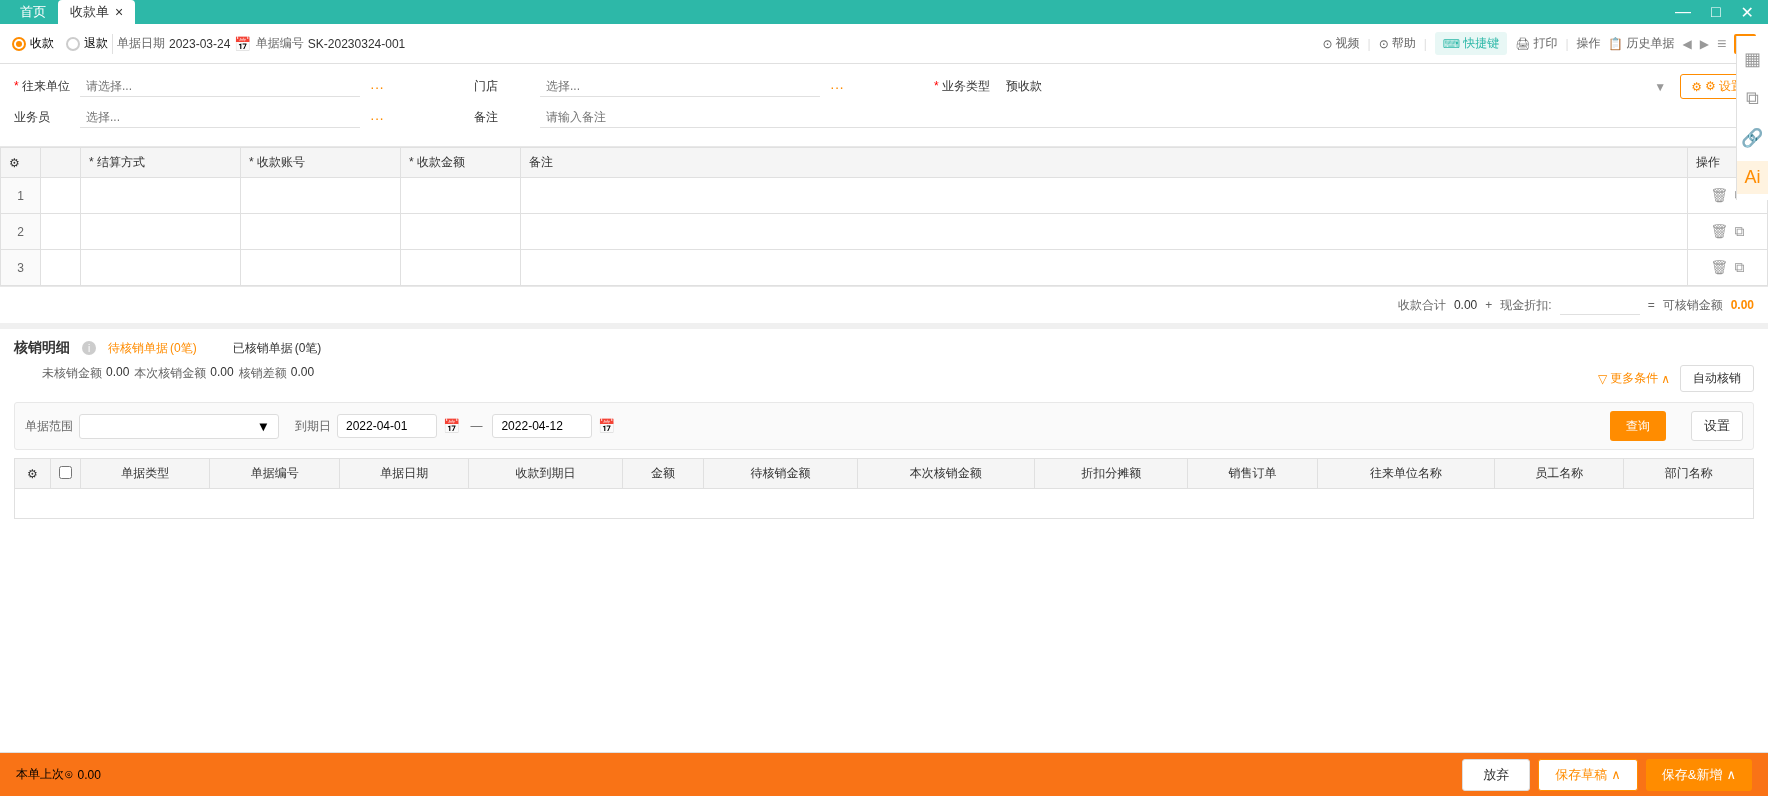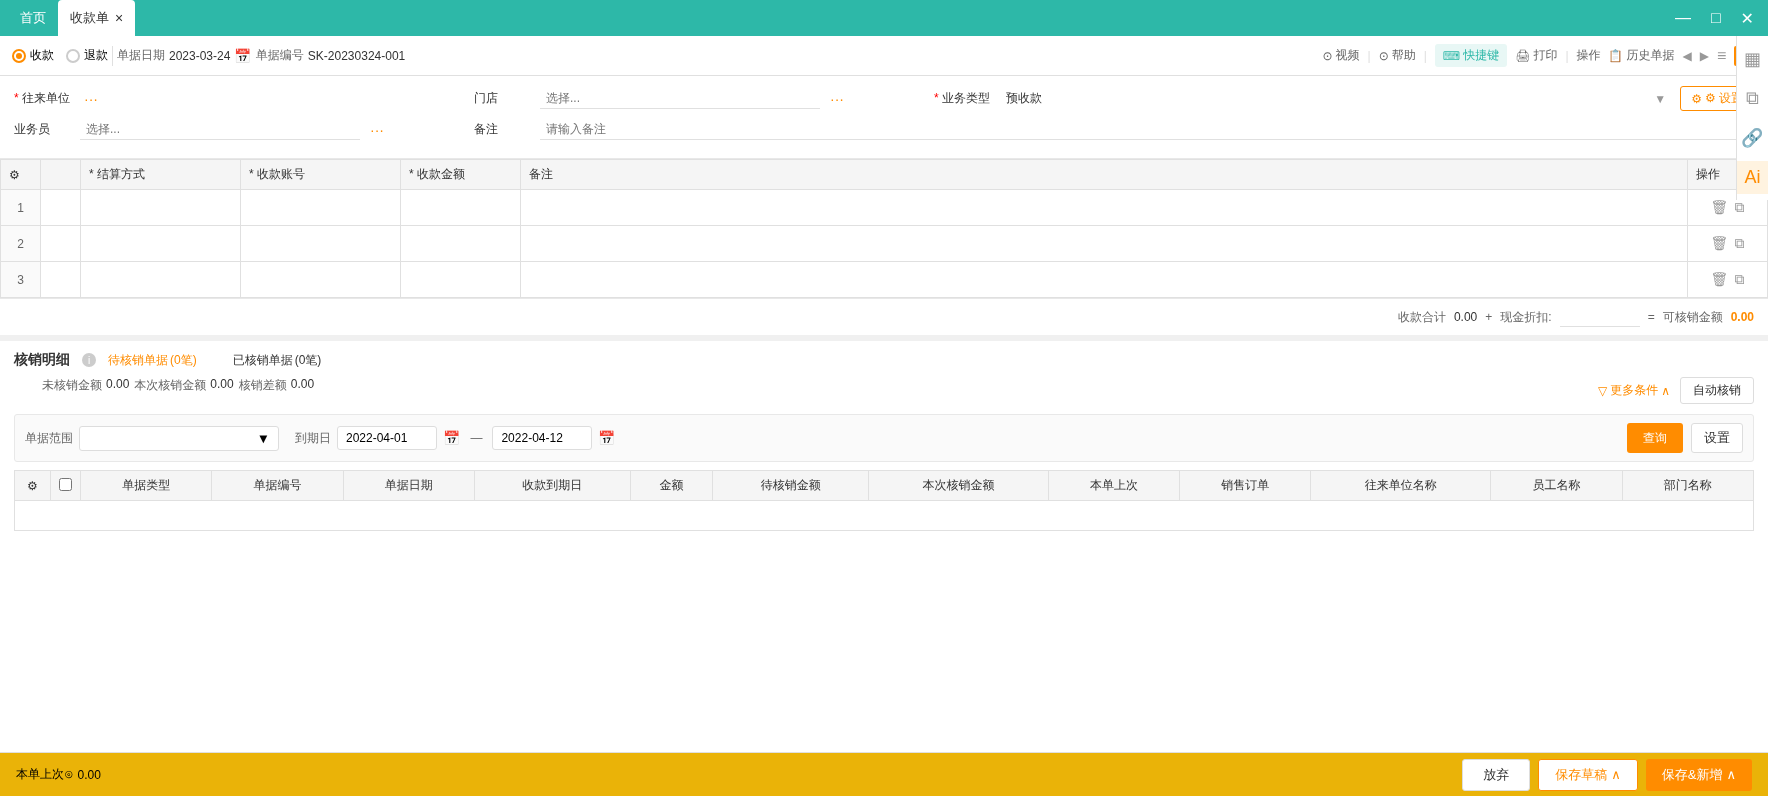--- a/index.html
+++ b/index.html
@@ -1,20 +1,20 @@
 <!DOCTYPE html>
 <html><head>
   <meta charset="utf-8">
   <style>
     * { box-sizing: border-box; margin: 0; padding: 0; }
     body { font-family: 'Microsoft YaHei', Arial, sans-serif; font-size: 12px; background: #f0f0f0; overflow: hidden; width: 1768px; height: 796px; }
 
     
     .tab-bar {
-      display: flex; align-items: center; background: #2db8a8; height: 36px; padding: 0 8px;
+      display: flex; align-items: center; background: #2db8a8; height: 24px; padding: 0 8px;
       position: relative;
     }
     .tab-item {
       display: flex; align-items: center; padding: 0 12px; height: 100%; cursor: pointer; color: white; font-size: 13px;
     }
     .tab-item.home { background: transparent; }
     .tab-item.active { background: white; color: #333; border-radius: 4px 4px 0 0; }
     .tab-close { margin-left: 6px; font-size: 14px; cursor: pointer; }
     .window-controls { margin-left: auto; display: flex; gap: 8px; }
     .window-ctrl-btn { color: white; font-size: 16px; cursor: pointer; padding: 2px 6px; }
@@ -106,21 +106,21 @@
     .dropdown-btn { border: 1px solid #ddd; background: white; padding: 4px 8px; border-radius: 3px; width: 200px; text-align: left; display: flex; align-items: center; justify-content: space-between; cursor: pointer; }
 
     
     .bottom-table { width: 100%; border-collapse: collapse; font-size: 12px; }
     .bottom-table th { background: #f5f5f5; border: 1px solid #e0e0e0; padding: 6px 8px; font-weight: normal; color: #333; }
     .bottom-table td { border: 1px solid #e0e0e0; padding: 5px 8px; height: 30px; }
 
     
     .footer {
       position: fixed; bottom: 0; left: 0; right: 0; height: 44px;
-      background: #eab308; border-top: 1px solid #e0e0e0;
+      background: #f97316; border-top: 1px solid #e0e0e0;
       display: flex; align-items: center; padding: 0 16px; gap: 16px;
     }
     .footer-info { display: flex; align-items: center; gap: 4px; }
     .footer-btn-group { margin-left: auto; display: flex; gap: 8px; }
     .abandon-btn { background: white; border: 1px solid #ddd; color: #333; padding: 6px 20px; border-radius: 3px; cursor: pointer; font-size: 13px; }
     .draft-btn { background: white; border: 1px solid #ff8c00; color: #ff8c00; padding: 6px 16px; border-radius: 3px; cursor: pointer; font-size: 13px; display: flex; align-items: center; gap: 4px; }
     .save-new-btn { background: #ff8c00; color: white; border: none; padding: 6px 16px; border-radius: 3px; cursor: pointer; font-size: 13px; display: flex; align-items: center; gap: 4px; }
 
     
     .right-panel {
@@ -199,20 +199,21 @@
       <span style="color:#999;cursor:pointer;">▶</span>
       <span style="color:#999;cursor:pointer;font-size:16px;">≡</span>
       <span style="color:white;background:#ff8c00;padding:2px 5px;border-radius:2px;cursor:pointer;font-size:14px;">⊞</span>
     </div>
   </div>
 
   <div class="form-section">
     <div class="form-row">
       <div class="form-field" style="max-width: 420px;">
         <span class="form-label required">往来单位</span>
+        <input class="form-input" type="text" style="width: 260px;" placeholder="请选择...">
         <span class="form-more">···</span>
       </div>
       <div class="form-field" style="max-width: 420px; margin-left: 40px;">
         <span class="form-label">门店</span>
         <input class="form-input" type="text" style="width: 280px;" placeholder="选择...">
         <span class="form-more">···</span>
       </div>
       <div class="form-field" style="margin-left: 40px; flex: 1;">
         <span class="form-label required">业务类型</span>
         <span style="color:#333; margin-left:6px; flex:1;">预收款</span>
@@ -354,42 +355,42 @@
         </button>
       </div>
       <div class="search-field">
         <span class="search-label">到期日</span>
         <input class="search-date" type="text" value="2022-04-01" style="">
         <span class="cal-icon">📅</span>
         <span class="date-dash">—</span>
         <input class="search-date" type="text" value="2022-04-12" style="">
         <span class="cal-icon">📅</span>
       </div>
-      <div style="margin-left:auto; display:flex; gap:8px;">
+      <div style="margin-left:auto; display:flex; gap:25px;">
         <button class="search-btn">查询</button>
         <button class="settings-btn2">设置</button>
       </div>
     </div>
 
     <div>
       <table class="bottom-table">
         <thead>
           <tr>
             <th style="width:36px;">⚙</th>
             <th style="width:30px;">
               <input type="checkbox" style="">
             </th>
             <th>单据类型</th>
             <th>单据编号</th>
             <th>单据日期</th>
             <th>收款到期日</th>
             <th>金额</th>
             <th>待核销金额</th>
             <th>本次核销金额</th>
-            <th>本单上次</th>
+            <th>折扣分摊额</th>
             <th>销售订单</th>
             <th>往来单位名称</th>
             <th>员工名称</th>
             <th>部门名称</th>
           </tr>
         </thead>
         <tbody>
           <tr>
             <td colspan="14" style="height:30px;"></td>
           </tr>

